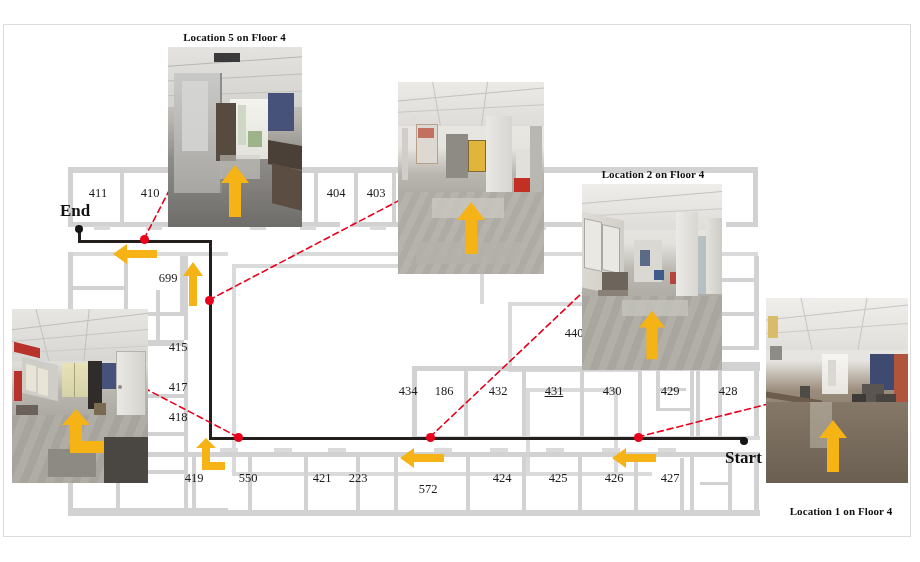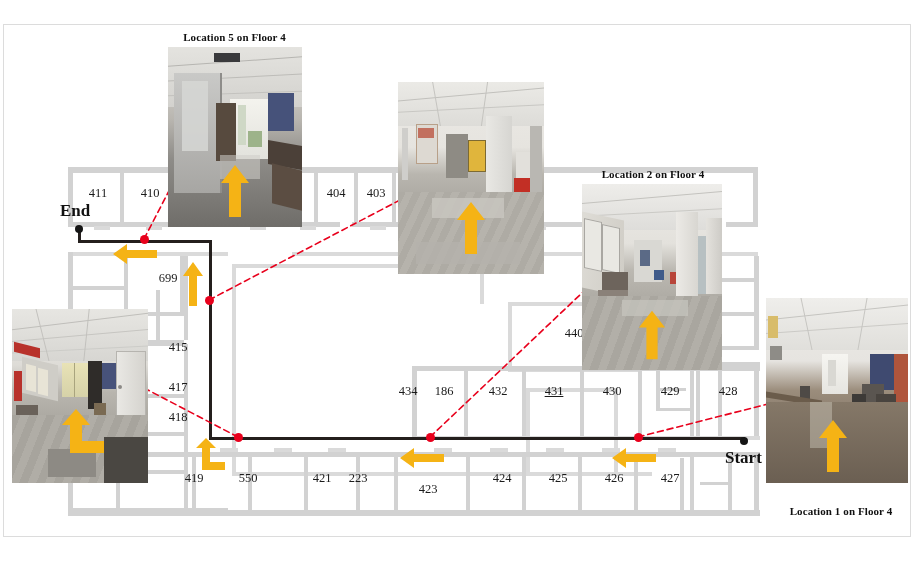--- a/index.html
+++ b/index.html
@@ -198,21 +198,21 @@
 
     <div class="roomlabel" style="left:90px;top:111px;width:36px;">699</div>
     <div class="roomlabel" style="left:100px;top:180px;width:36px;">415</div>
     <div class="roomlabel" style="left:100px;top:220px;width:36px;">417</div>
     <div class="roomlabel" style="left:100px;top:250px;width:36px;">418</div>
     <div class="roomlabel" style="left:116px;top:311px;width:36px;">419</div>
 
     <div class="roomlabel" style="left:170px;top:311px;width:36px;">550</div>
     <div class="roomlabel" style="left:244px;top:311px;width:36px;">421</div>
     <div class="roomlabel" style="left:280px;top:311px;width:36px;">223</div>
-    <div class="roomlabel" style="left:350px;top:322px;width:36px;">423</div>
+    <div class="roomlabel" style="left:350px;top:322px;width:36px;">572</div>
     <div class="roomlabel" style="left:424px;top:311px;width:36px;">424</div>
     <div class="roomlabel" style="left:480px;top:311px;width:36px;">425</div>
     <div class="roomlabel" style="left:536px;top:311px;width:36px;">426</div>
     <div class="roomlabel" style="left:592px;top:311px;width:36px;">427</div>
     <div class="roomlabel" style="left:650px;top:224px;width:36px;">428</div>
 
     <div class="roomlabel" style="left:592px;top:224px;width:36px;">429</div>
     <div class="roomlabel" style="left:534px;top:224px;width:36px;">430</div>
     <div class="roomlabel" style="left:476px;top:224px;width:36px;text-decoration:underline;">431</div>
     <div class="roomlabel" style="left:420px;top:224px;width:36px;">432</div>

